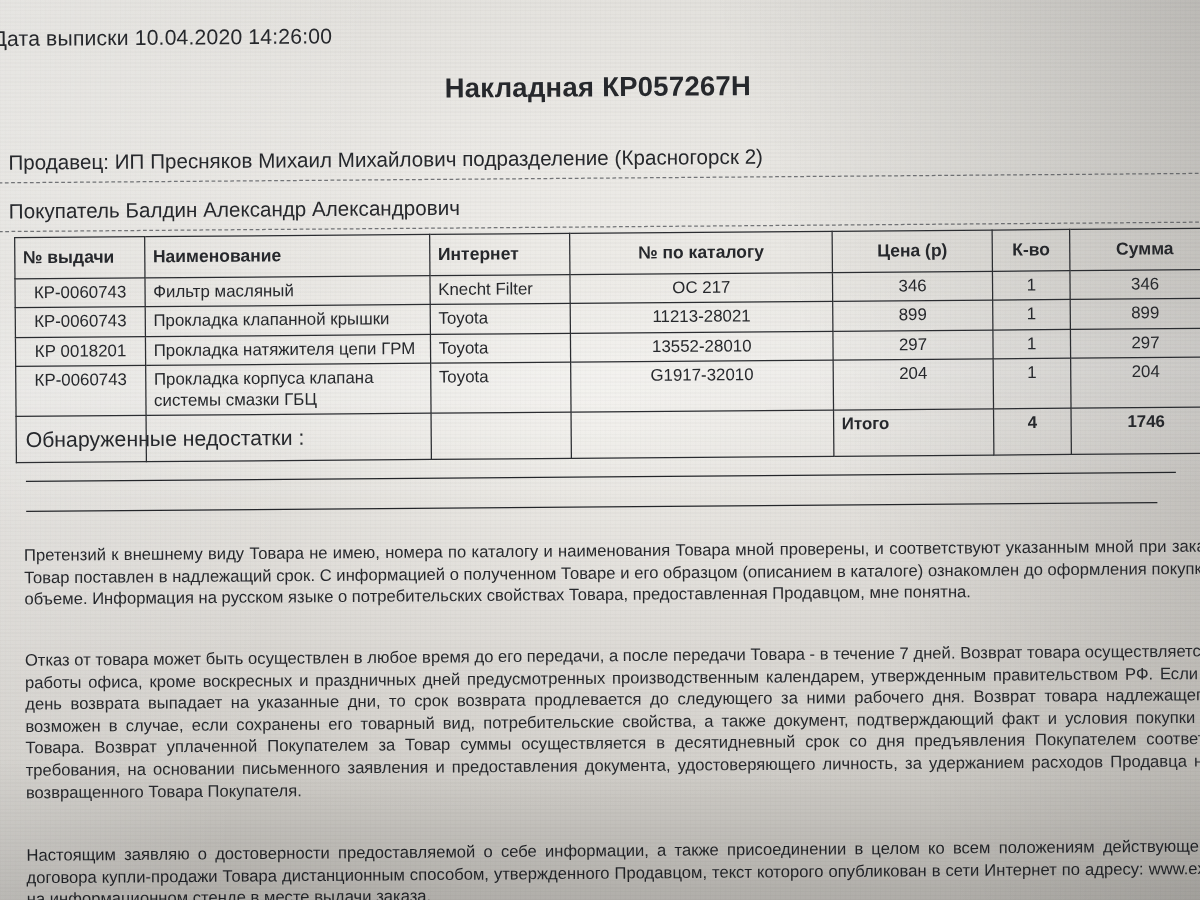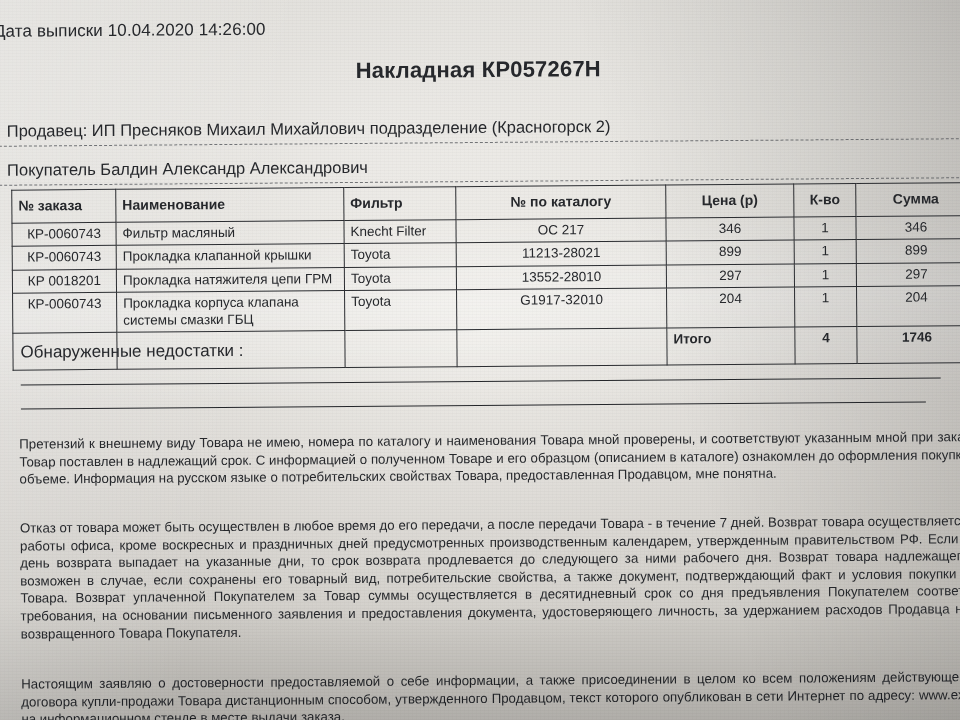--- a/index.html
+++ b/index.html
@@ -215,23 +215,23 @@
         <col style="width:104px">
         <col style="width:228px">
         <col style="width:112px">
         <col style="width:210px">
         <col style="width:128px">
         <col style="width:62px">
         <col style="width:120px">
       </colgroup>
       <thead>
         <tr>
-          <th class="th-order">№ заказа</th>
+          <th class="th-order">№ выдачи</th>
           <th class="th-name">Наименование</th>
-          <th class="th-catalog">Фильтр</th>
+          <th class="th-catalog">Интернет</th>
           <th>№ по каталогу</th>
           <th>Цена (р)</th>
           <th>К-во</th>
           <th>Сумма</th>
         </tr>
       </thead>
       <tbody>
         <tr>
           <td class="c-order">КР-0060743</td>
           <td class="c-name">Фильтр масляный</td>

